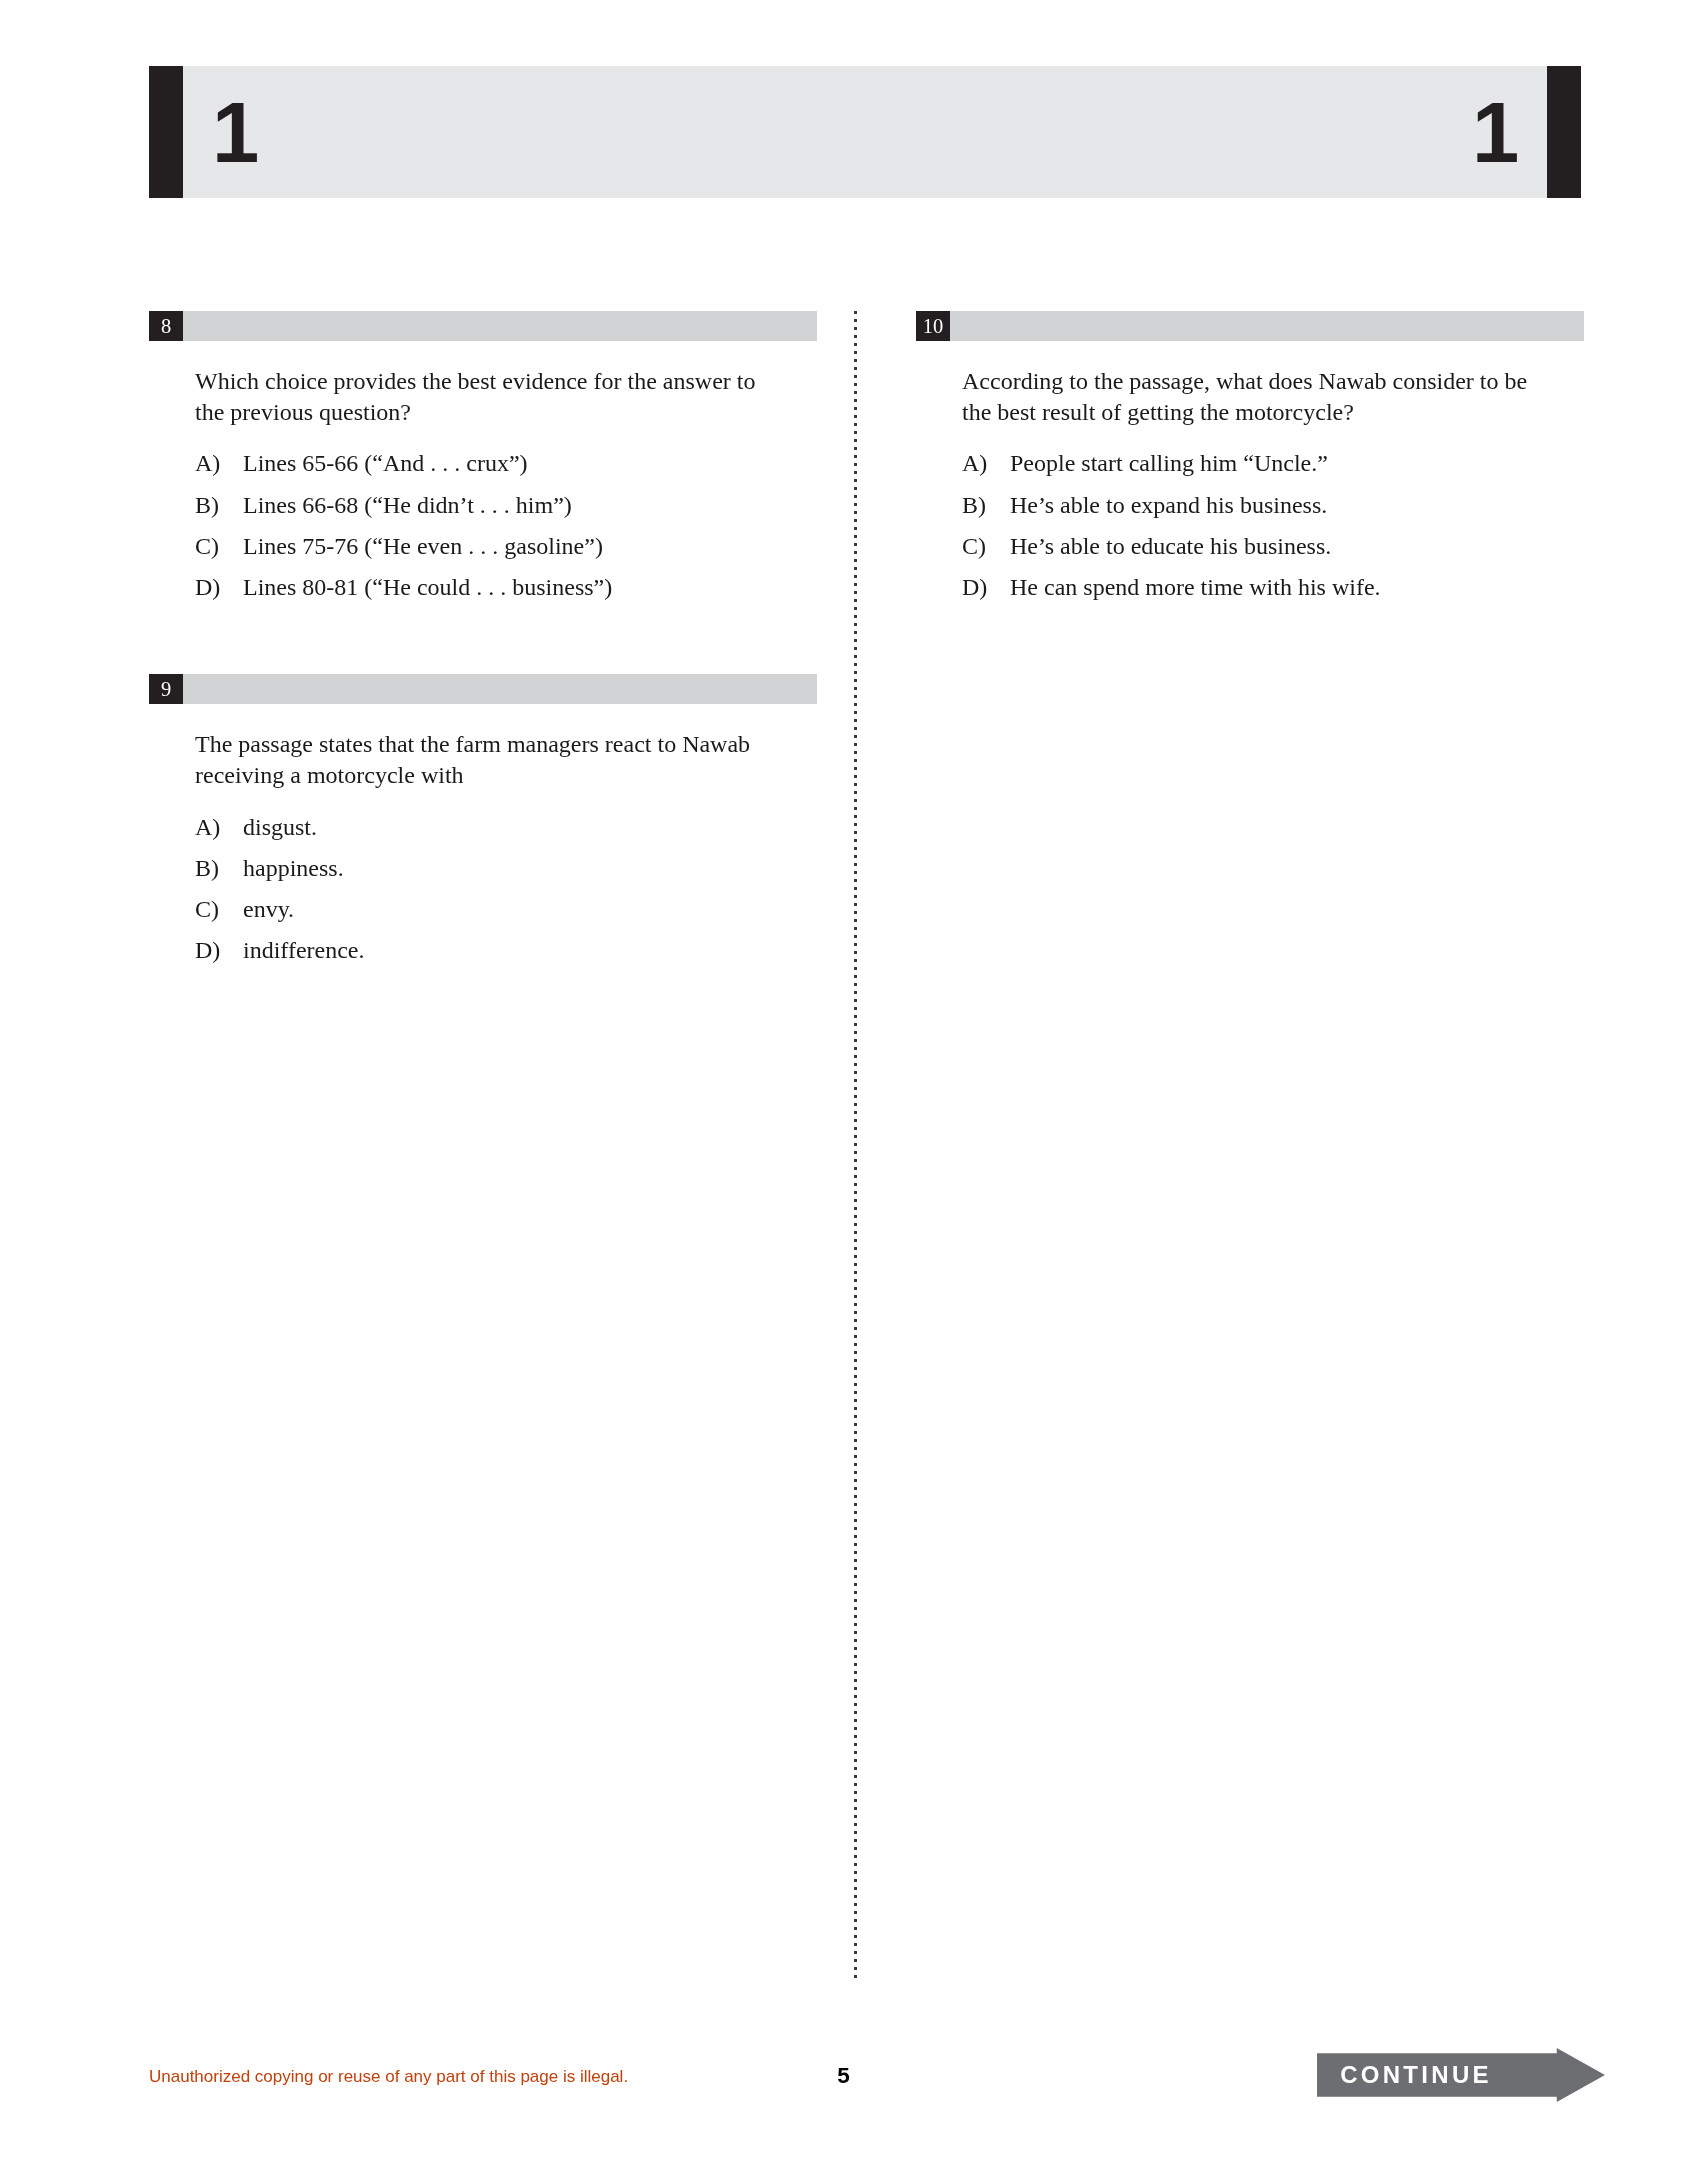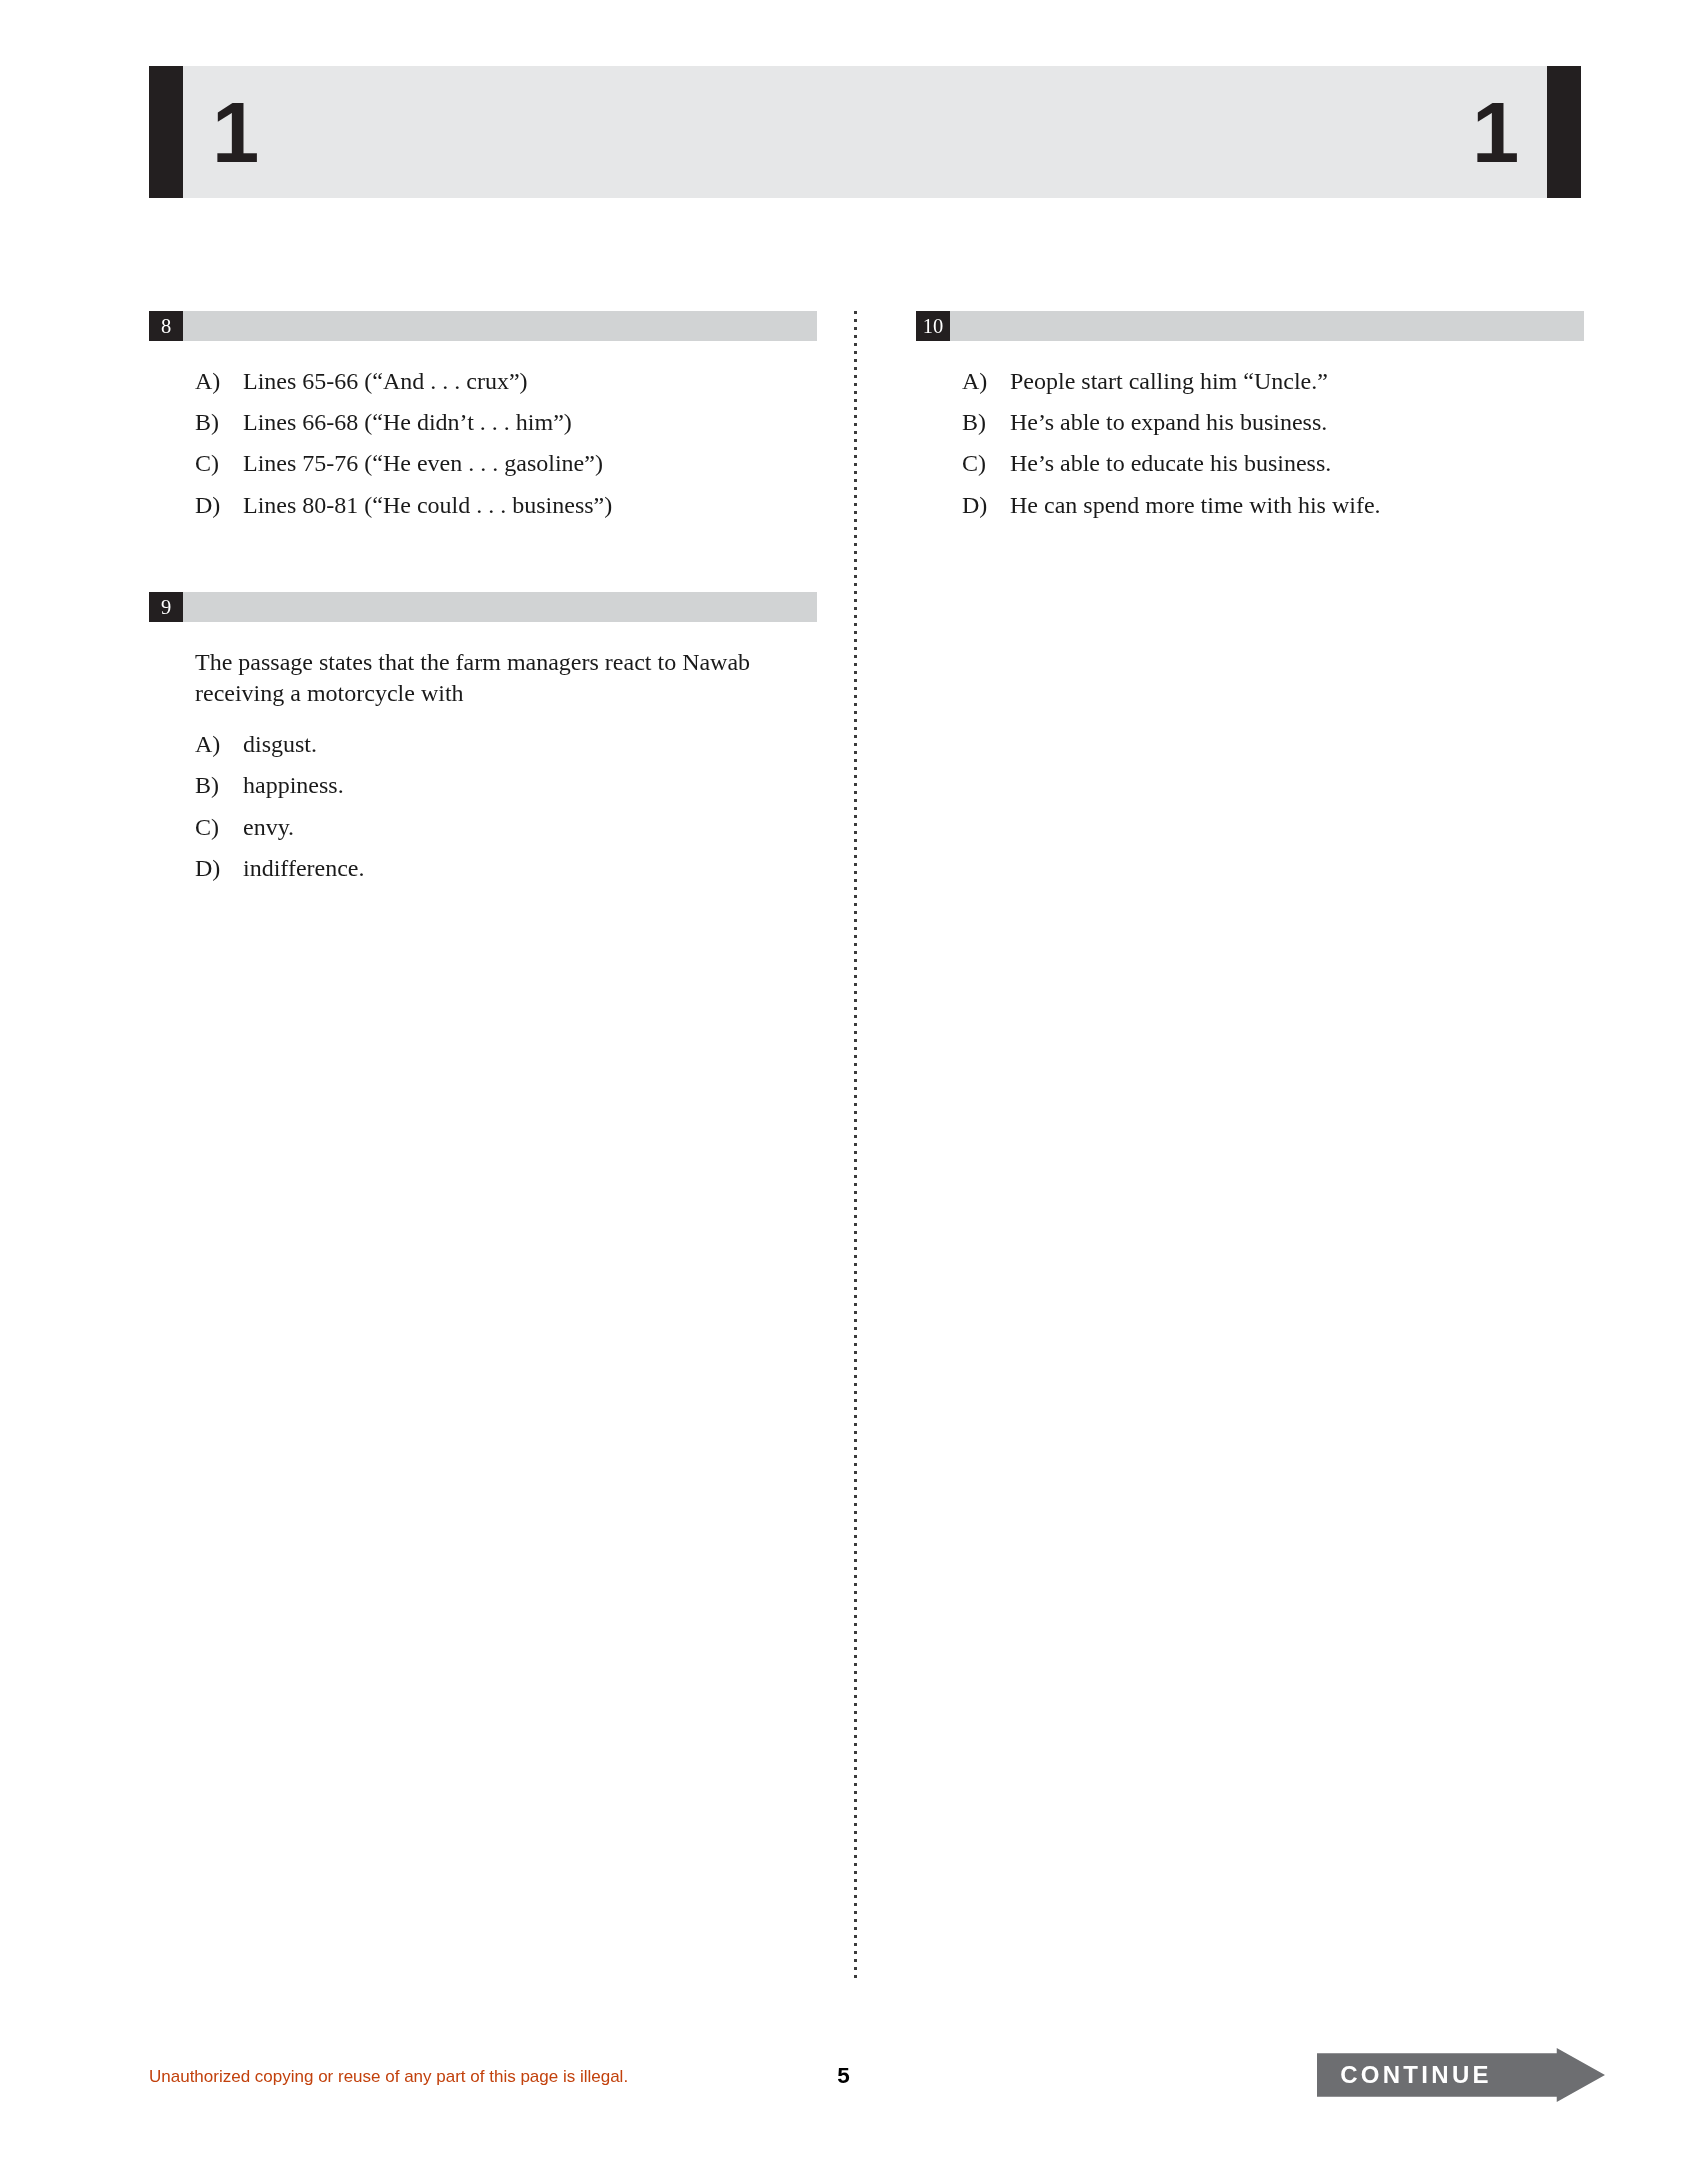--- a/index.html
+++ b/index.html
@@ -190,20 +190,21 @@
 </div>
 
 <div class="divider"></div>
 
 <div class="col col-left">
 
   <div class="question">
     <div class="q-headbar">
       <div class="q-num">8</div>
     </div>
+    <div class="q-stem">Which choice provides the best evidence for the answer to the previous question?</div>
     <div class="choices">
       <div class="choice">
         <span class="letter">A)</span>
         <span class="ctext">Lines 65-66 (“And . . . crux”)</span>
       </div>
       <div class="choice">
         <span class="letter">B)</span>
         <span class="ctext">Lines 66-68 (“He didn’t . . . him”)</span>
       </div>
       <div class="choice">
@@ -245,20 +246,21 @@
   </div>
 
 </div>
 
 <div class="col col-right">
 
   <div class="question">
     <div class="q-headbar">
       <div class="q-num">10</div>
     </div>
+    <div class="q-stem">According to the passage, what does Nawab consider to be the best result of getting the motorcycle?</div>
     <div class="choices">
       <div class="choice">
         <span class="letter">A)</span>
         <span class="ctext">People start calling him “Uncle.”</span>
       </div>
       <div class="choice">
         <span class="letter">B)</span>
         <span class="ctext">He’s able to expand his business.</span>
       </div>
       <div class="choice">

